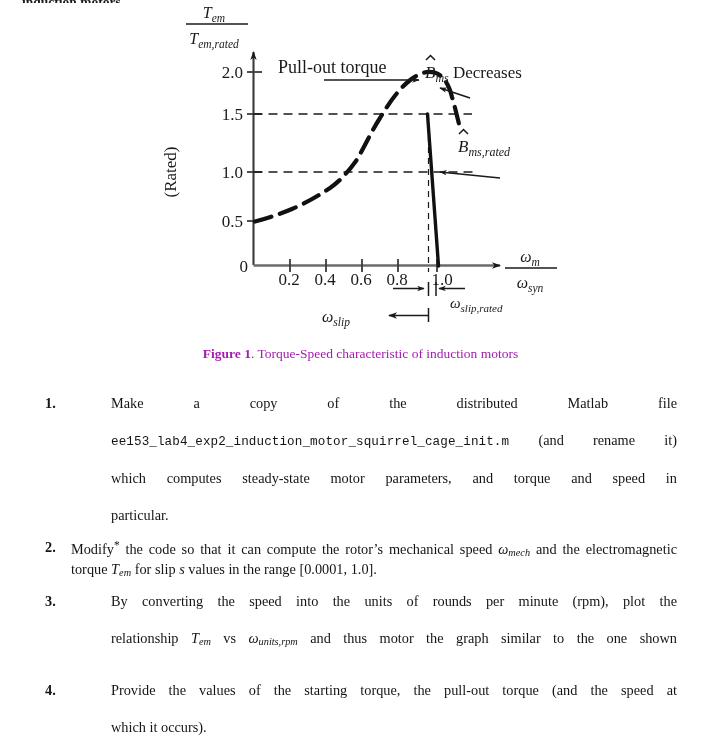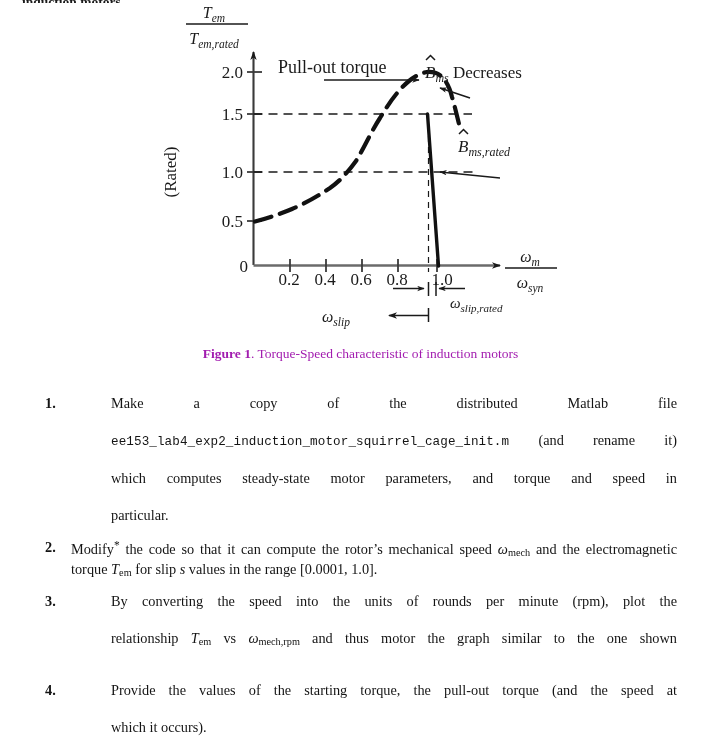--- a/index.html
+++ b/index.html
@@ -94,21 +94,21 @@
     width: 100%;
   }
   .justify-hard > .ln.last::after { content: none; }
 
   .mono {
     font-family: "Liberation Mono", monospace;
     font-size: 12.6px;
     letter-spacing: 0.1px;
   }
   i.mathvar { font-family: "Liberation Serif", serif; font-style: italic; }
-  .sub { font-size: 0.72em; vertical-align: -0.22em; }
+  .sub { font-size: 0.72em; font-style: italic; vertical-align: -0.22em; }
   .sup-star { font-size: 0.8em; vertical-align: 0.45em; }
   .bold { font-weight: bold; }
   .omega { font-style: italic; font-family: "Liberation Serif", serif; }
 </style>
 </head>
 <body>
 
 <div class="cutoff-line">induction motors.</div>
 
 <div class="figure">
@@ -259,21 +259,21 @@
   <div class="task">
     <span class="num">2.</span>
     <span class="body"><span>Modify</span><span class="sup-star">*</span><span> the code so that it can compute the rotor’s mechanical speed </span><i class="mathvar omega">ω</i><span class="sub">mech</span><span> and</span>
       <span>the electromagnetic torque </span><i class="mathvar">T</i><span class="sub">em</span><span> for slip </span><i class="mathvar">s</i><span> values in the range [0.0001, 1.0].</span></span>
   </div>
 
   <div class="task">
     <span class="num">3.</span>
     <span class="body justify-hard">
       <span class="ln">By converting the speed into the units of rounds per minute (rpm), plot the</span>
-      <span class="ln"><span>relationship </span><i class="mathvar">T</i><span class="sub">em</span><span> vs </span><i class="mathvar omega">ω</i><span class="sub">mech,rpm</span><span> and thus motor the graph similar to the one shown</span></span>
+      <span class="ln"><span>relationship </span><i class="mathvar">T</i><span class="sub">em</span><span> vs </span><i class="mathvar omega">ω</i><span class="sub">units,rpm</span><span> and thus motor the graph similar to the one shown</span></span>
     </span>
   </div>
 
   <div class="task">
     <span class="num">4.</span>
     <span class="body justify-hard">
       <span class="ln">Provide the values of the starting torque, the pull-out torque (and the speed at</span>
       <span class="ln last">which it occurs).</span>
     </span>
   </div>

